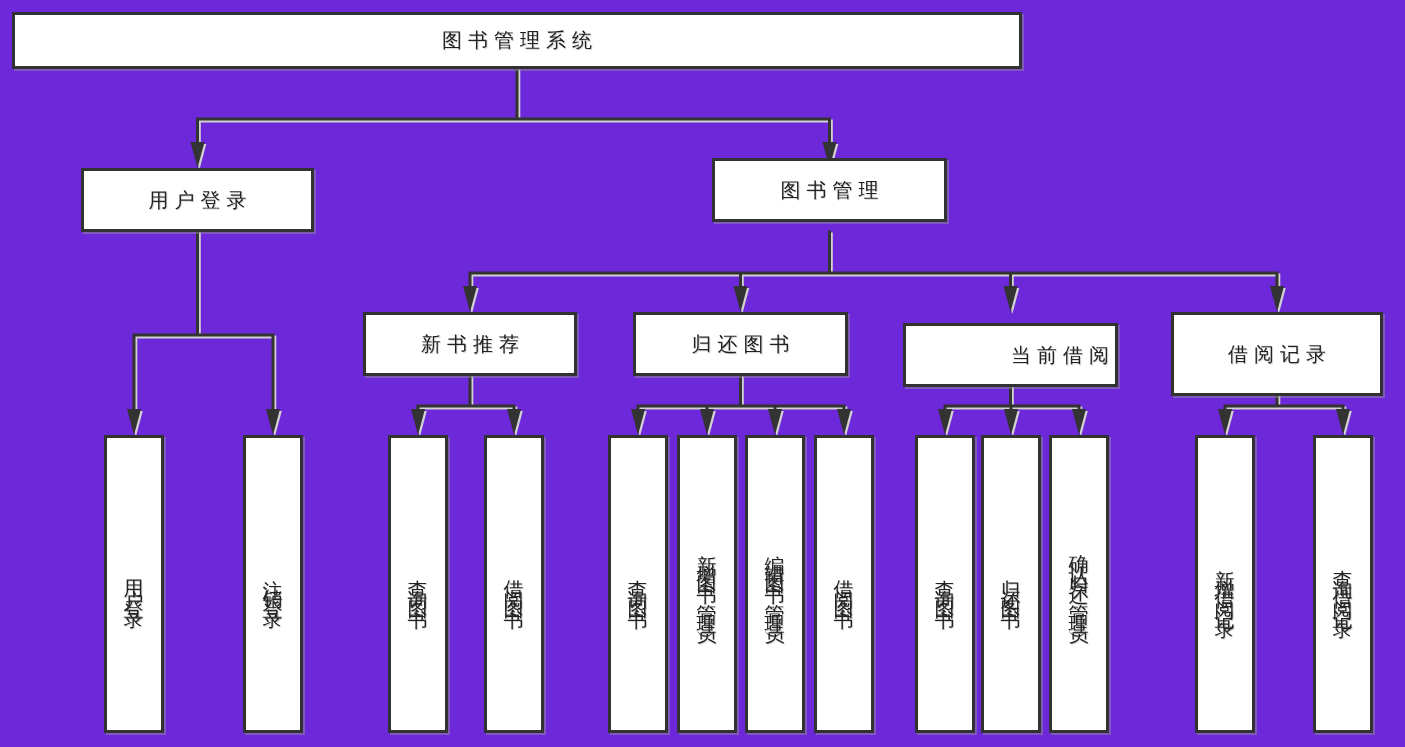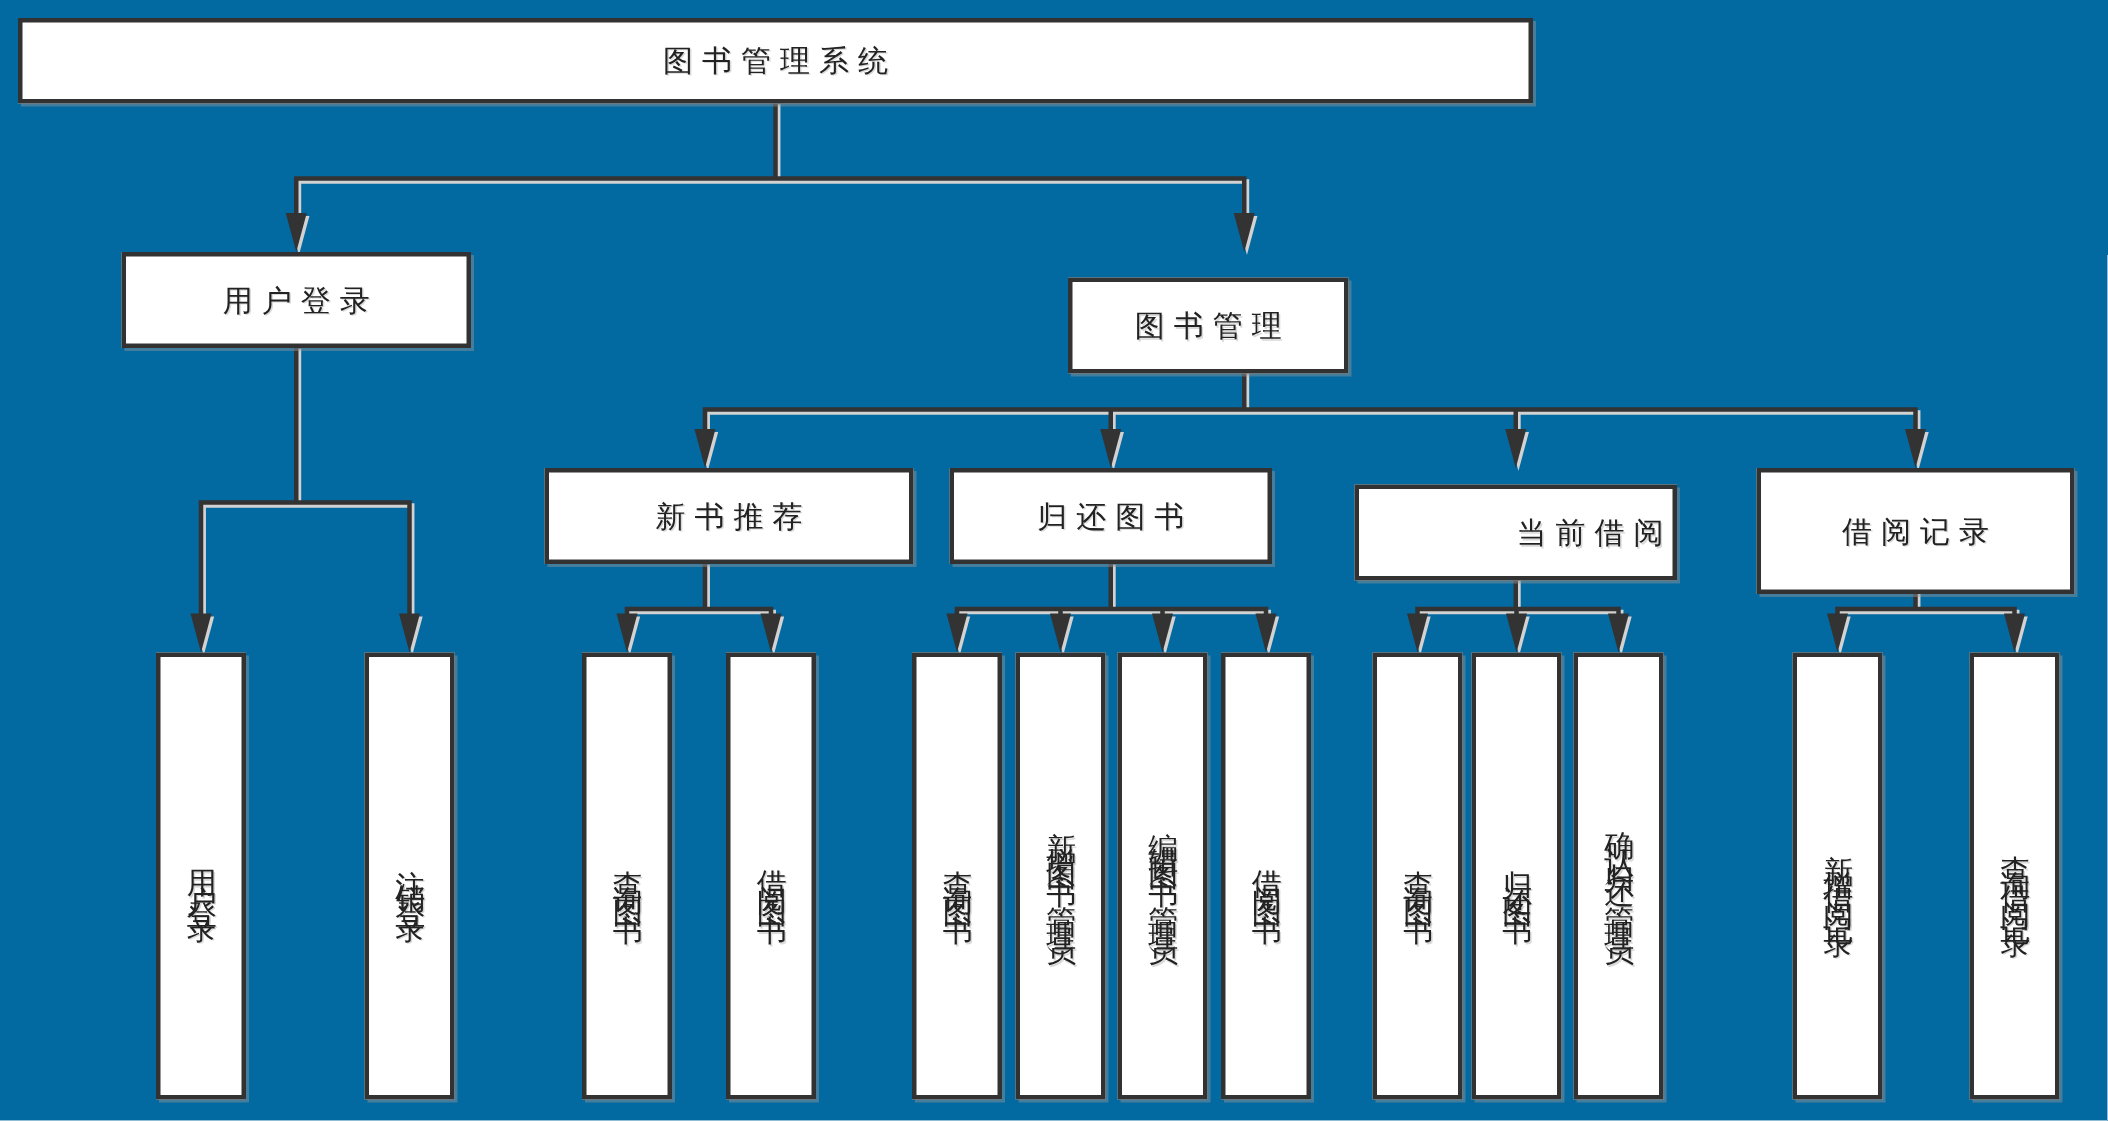--- a/index.html
+++ b/index.html
@@ -1,20 +1,20 @@
 <!DOCTYPE html>
 <html><head>
 <meta charset="utf-8">
 <style>
   html, body { margin: 0; padding: 0; background: #ffffff; }
   #canvas {
     position: relative;
     width: 1405px;
     height: 747px;
-    background: #0369a1;
+    background: #6d28d9;
     overflow: hidden;
     font-family: "Liberation Sans", "DejaVu Sans", sans-serif;
   }
   #wires { position: absolute; left: 0; top: 0; }
   .node {
     position: absolute;
     background: #ffffff;
     border: 3px solid #323232;
     box-sizing: border-box;
     display: flex;
@@ -97,24 +97,24 @@
         <polygon points="1343,435 1336,409 1350,409" fill="#333333"></polygon>
       </g>
     </svg>
   <div id="nodes">
       <div class="node" style="left: 12px; top: 12px; width: 1010px; height: 57px;">
         <span class="lbl">图书管理系统</span>
       </div>
       <div class="node" style="left: 81px; top: 168px; width: 233px; height: 64px;">
         <span class="lbl">用户登录</span>
       </div>
-      <div class="node" style="left: 712px; top: 185px; width: 187px; height: 64px;">
+      <div class="node" style="left: 712px; top: 158px; width: 235px; height: 64px;">
         <span class="lbl">图书管理</span>
       </div>
-      <div class="node" style="left: 363px; top: 312px; width: 246px; height: 64px;">
+      <div class="node" style="left: 363px; top: 312px; width: 214px; height: 64px;">
         <span class="lbl">新书推荐</span>
       </div>
       <div class="node" style="left: 633px; top: 312px; width: 215px; height: 64px;">
         <span class="lbl">归还图书</span>
       </div>
       <div class="node" style="left: 903px; top: 323px; width: 215px; height: 64px; justify-content: flex-end;">
         <span class="lbl">当前借阅</span>
       </div>
       <div class="node" style="left: 1171px; top: 312px; width: 212px; height: 84px;">
         <span class="lbl">借阅记录</span>

